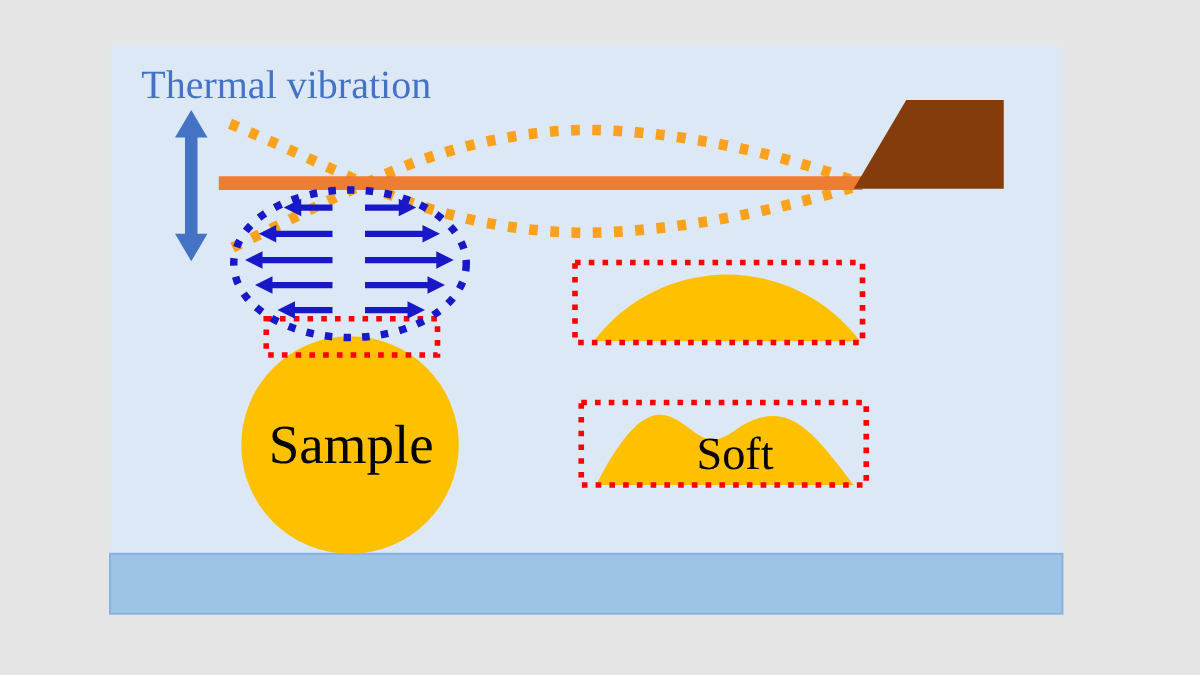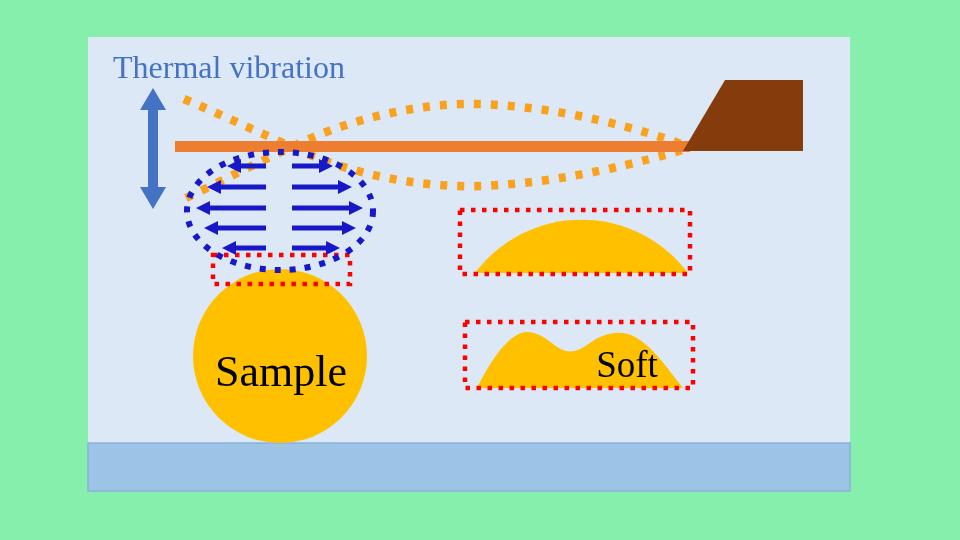--- a/index.html
+++ b/index.html
@@ -1,41 +1,41 @@
 <!DOCTYPE html>
 <html><head>
 <meta charset="utf-8">
 <style>
   html,body{margin:0;padding:0;background:#ffffff;}
   .stage{
     position:relative;
     width:960px;height:540px;
-    background:#86efac;
+    background:#e5e5e5;
     overflow:hidden;
     font-family:"Liberation Serif","DejaVu Serif",serif;
   }
   .stage svg{position:absolute;left:0;top:0;}
   .label{
     position:absolute;
     color:#000000;
     white-space:nowrap;
     line-height:1;
     transform:translate(-50%,-50%);
   }
   .title-label{
     position:absolute;
     left:113px;top:51px;
     font-size:32px;
     color:#4472c4;
     white-space:nowrap;
     line-height:1;
   }
-  .sample-label{left:281px;top:356px;font-size:44px;margin-top:16px;}
+  .sample-label{left:281px;top:356px;font-size:44px;}
   .rigid-label{left:584px;top:246px;font-size:37px;}
-  .soft-label{left:588px;top:364px;font-size:37px;margin-left:39px;}
+  .soft-label{left:588px;top:364px;font-size:37px;}
 </style>
 </head>
 <body>
 
 <div class="stage">
 
   <svg width="960" height="540" viewBox="0 0 960 540">
 
     <rect x="88" y="37" width="762" height="406" fill="#dce8f5"></rect>
 

